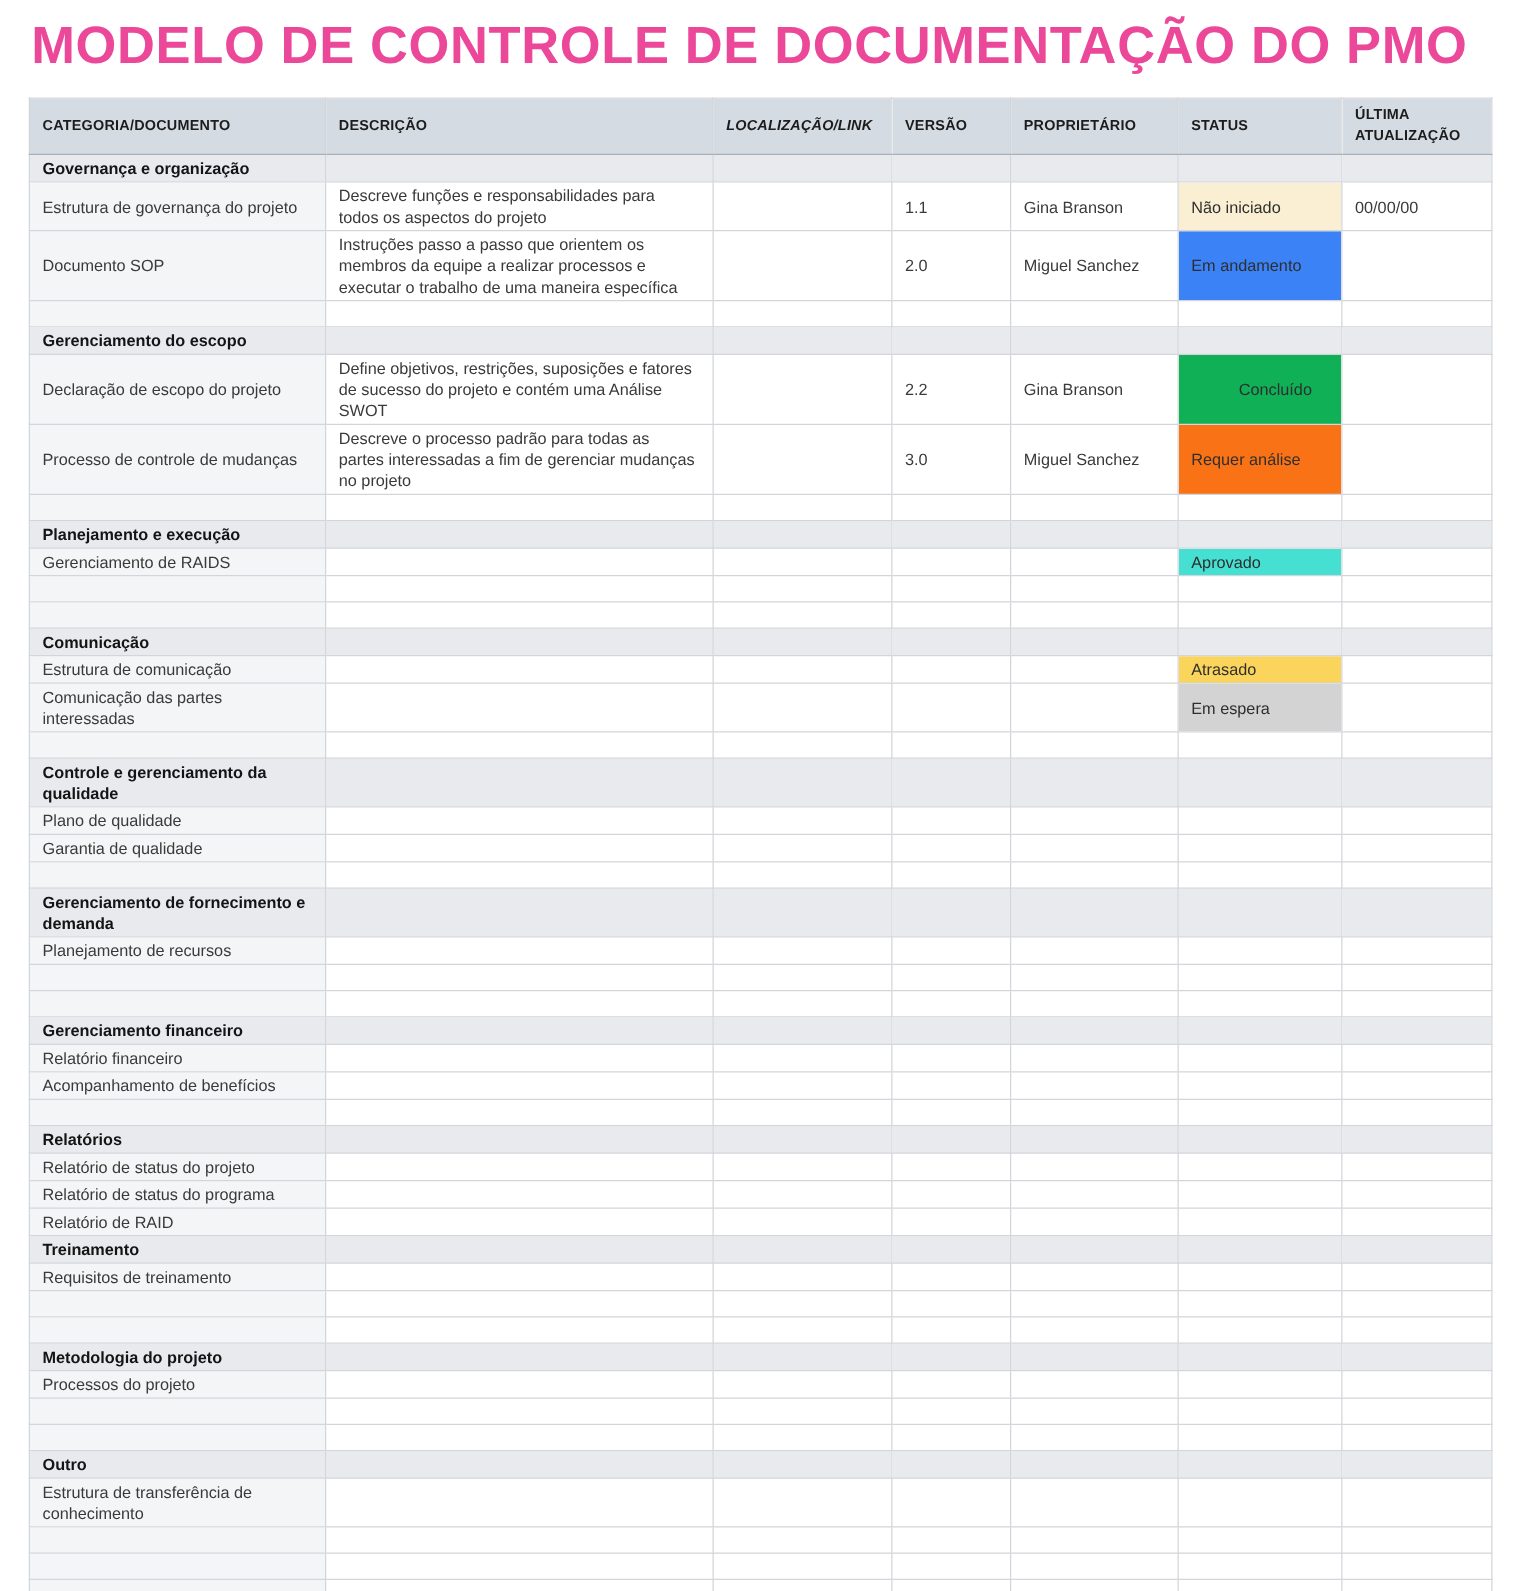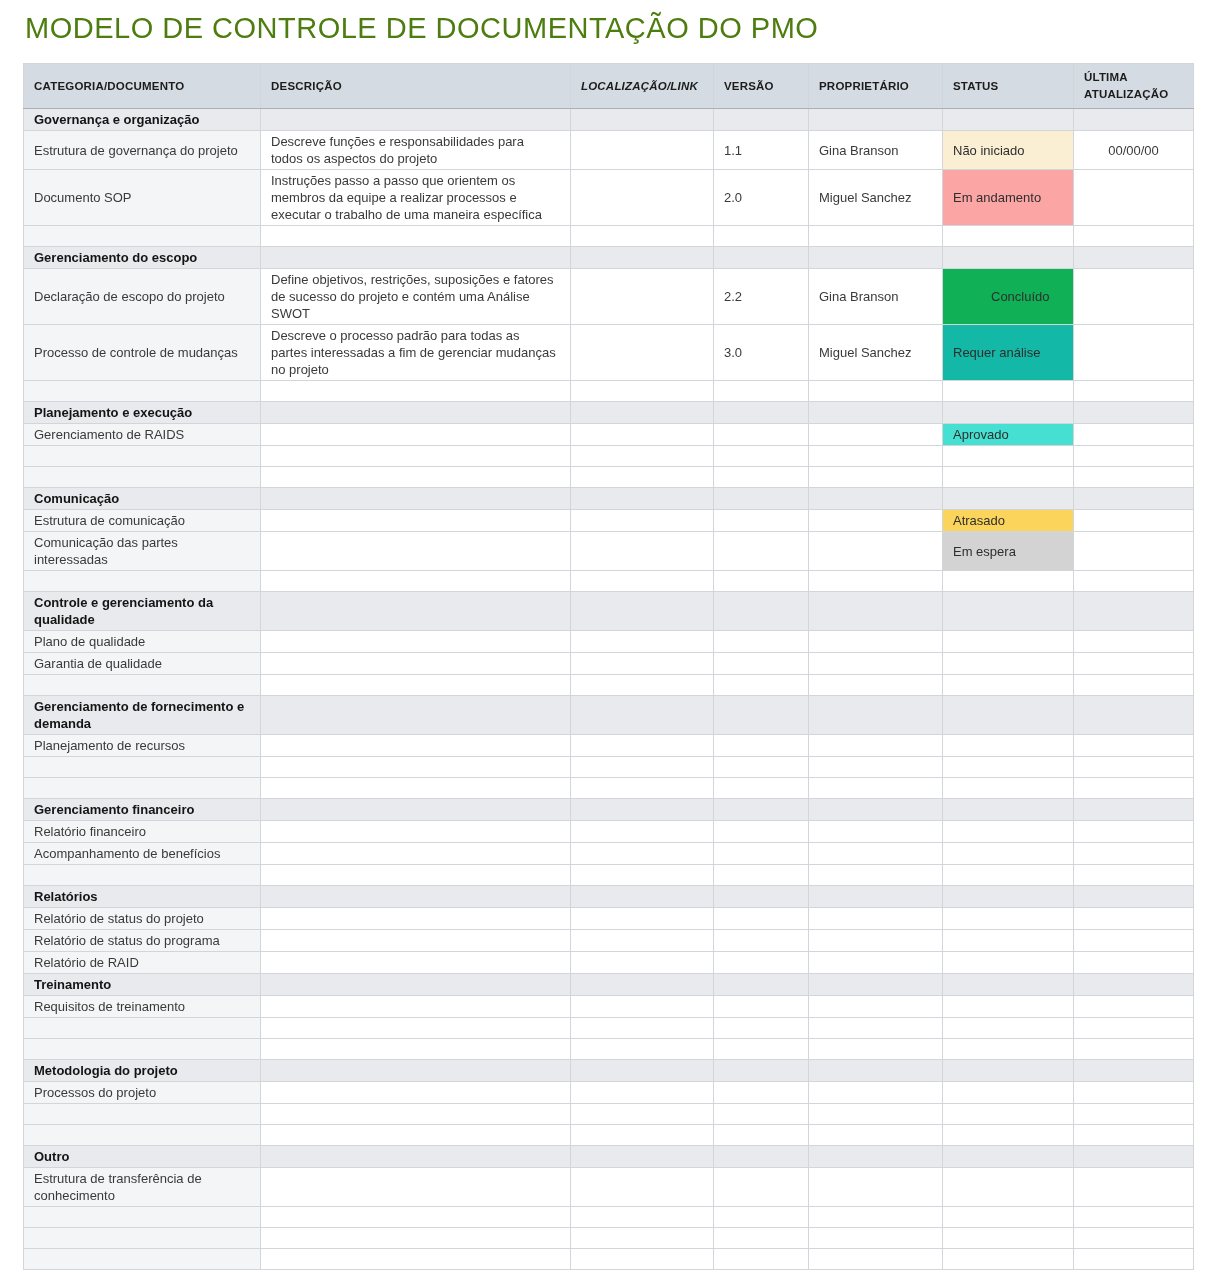--- a/index.html
+++ b/index.html
@@ -5,24 +5,24 @@
   * { box-sizing: border-box; }
   html, body { margin: 0; padding: 0; background: #ffffff; }
   body {
     width: 1217px;
     font-family: "Liberation Sans", sans-serif;
     color: #3a3a3a;
   }
   .page { width: 1217px; padding: 0 0 14px 0; }
   h1.page-title {
     margin: 12px 24px 18px 25px;
-    font-size: 29px;
-    font-weight: normal;
+    font-size: 42px;
+    font-weight: bold;
     letter-spacing: 0.5px;
-    color: #4d7c0f;
+    color: #ec4899;
     white-space: nowrap;
   }
   table.doc-table {
     border-collapse: collapse;
     table-layout: fixed;
     margin-left: 23px;
     width: 1170px;
     border: 1px solid #aab0b8;
   }
   th, td {
@@ -50,21 +50,21 @@
     background: #e9eaee;
     font-weight: bold;
     color: #141414;
   }
   tr.item td.col-category,
   tr.empty td.col-category {
     background: #f4f5f7;
   }
   td.col-description { padding-right: 14px; }
   th.col-version, td.col-version { }
-  td.col-updated { text-align: center; }
+  td.col-updated { }
   th.col-location { text-align: left; font-style: italic; }
   td.col-status { color: #2e2e2e; }
 </style>
 </head>
 <body>
 
 <div class="page">
   <h1 class="page-title">MODELO DE CONTROLE DE DOCUMENTAÇÃO DO PMO</h1>
 
   <table class="doc-table">
@@ -97,21 +97,21 @@
           <td class="col-owner">Gina Branson</td>
           <td class="col-status" style="background: rgb(250, 239, 210);">Não iniciado</td>
           <td class="col-updated">00/00/00</td>
         </tr>
         <tr class="item">
           <td class="col-category">Documento SOP</td>
           <td class="col-description">Instruções passo a passo que orientem os membros da equipe a realizar processos e executar o trabalho de uma maneira específica</td>
           <td class="col-location"></td>
           <td class="col-version">2.0</td>
           <td class="col-owner">Miguel Sanchez</td>
-          <td class="col-status" style="background: #fca5a5;">Em andamento</td>
+          <td class="col-status" style="background: #3b82f6;">Em andamento</td>
           <td class="col-updated"></td>
         </tr>
         <tr class="empty">
           <td class="col-category"></td>
           <td class="col-description"></td>
           <td class="col-location"></td>
           <td class="col-version"></td>
           <td class="col-owner"></td>
           <td class="col-status"></td>
           <td class="col-updated"></td>
@@ -133,21 +133,21 @@
           <td class="col-owner">Gina Branson</td>
           <td class="col-status" style="background: rgb(16, 177, 86); padding-left: 48px;">Concluído</td>
           <td class="col-updated"></td>
         </tr>
         <tr class="item">
           <td class="col-category">Processo de controle de mudanças</td>
           <td class="col-description">Descreve o processo padrão para todas as partes interessadas a fim de gerenciar mudanças no projeto</td>
           <td class="col-location"></td>
           <td class="col-version">3.0</td>
           <td class="col-owner">Miguel Sanchez</td>
-          <td class="col-status" style="background: #14b8a6;">Requer análise</td>
+          <td class="col-status" style="background: #f97316;">Requer análise</td>
           <td class="col-updated"></td>
         </tr>
         <tr class="empty">
           <td class="col-category"></td>
           <td class="col-description"></td>
           <td class="col-location"></td>
           <td class="col-version"></td>
           <td class="col-owner"></td>
           <td class="col-status"></td>
           <td class="col-updated"></td>

